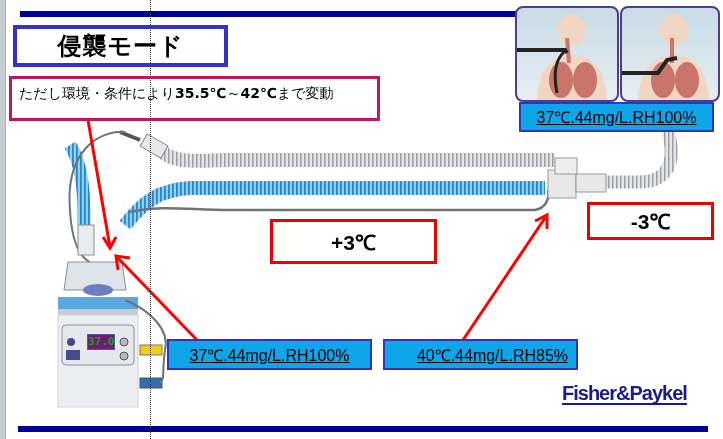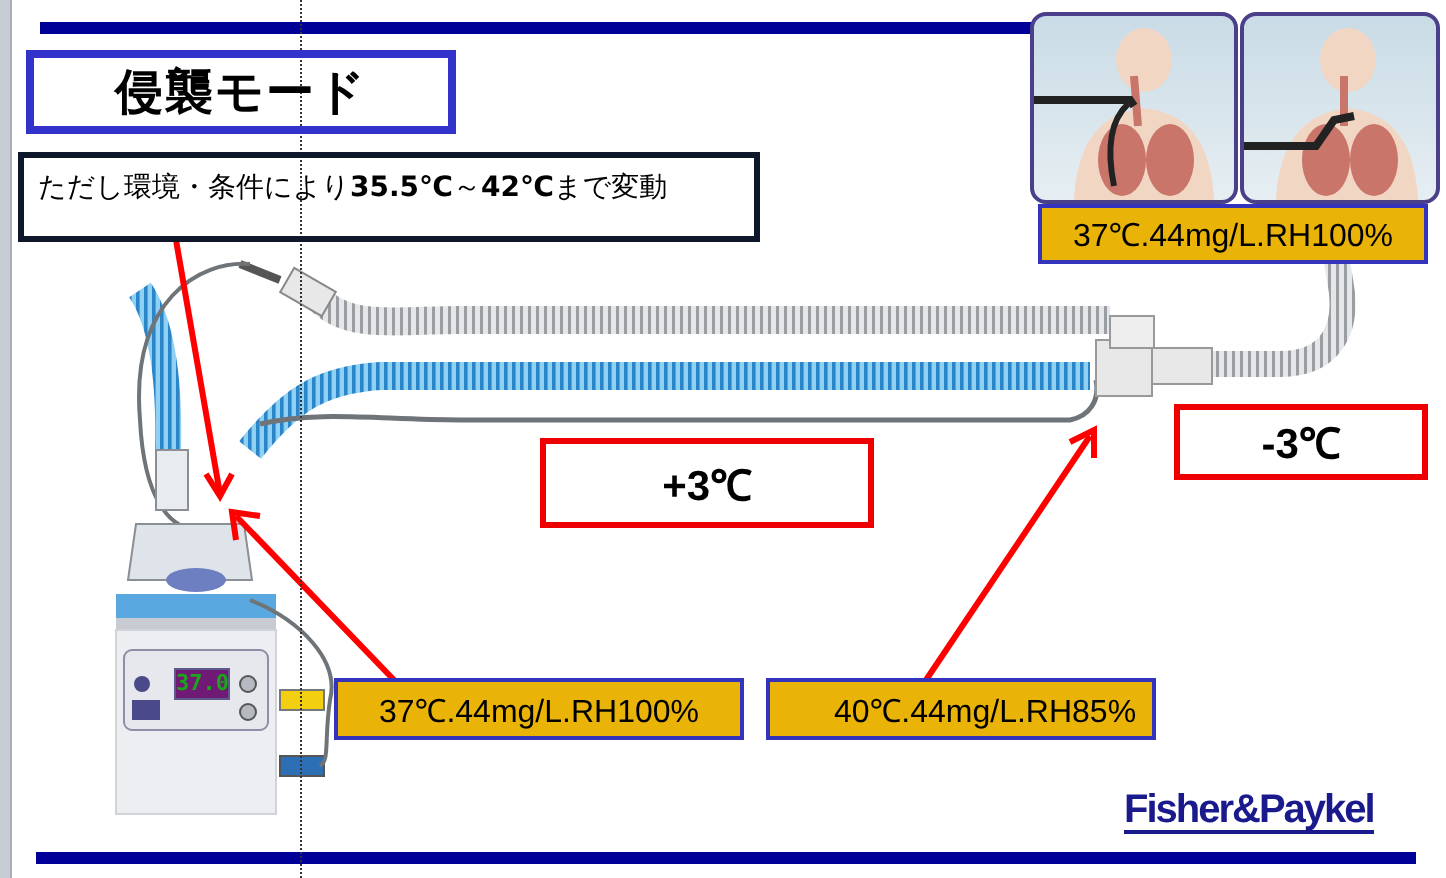--- a/index.html
+++ b/index.html
@@ -3,33 +3,33 @@
 <meta charset="utf-8">
 <style>
   html, body { margin:0; padding:0; }
   body { width:723px; height:439px; position:relative; overflow:hidden; background:#ffffff; font-family:"Liberation Sans", sans-serif; }
   .abs { position:absolute; }
   .left-edge { left:0; top:0; width:5px; height:439px; background:#c8cdd4; border-right:1px solid #a9b0b8; }
   .topbar { left:20px; top:11px; width:505px; height:6px; background:#000099; }
   .bottombar { left:18px; top:426px; width:690px; height:6px; background:#000099; }
   .guide { left:150px; top:0; width:0; height:439px; border-left:1px dotted #333; }
   .title-box { left:13px; top:25px; width:215px; height:42px; border:4px solid #3333cc; box-sizing:border-box; display:flex; align-items:center; justify-content:center; font-weight:bold; font-size:24px; color:#000; font-family:Liberation Serif, serif; letter-spacing:1px; }
-  .note-box { left:9px; top:76px; width:371px; height:45px; border:3px solid #0f172a; box-sizing:border-box; padding:6px 0 0 7px; font-size:14px; font-family:"DejaVu Sans", sans-serif; white-space:nowrap; color:#000; }
+  .note-box { left:9px; top:76px; width:371px; height:45px; border:3px solid #be185d; box-sizing:border-box; padding:6px 0 0 7px; font-size:14px; font-family:"DejaVu Sans", sans-serif; white-space:nowrap; color:#000; }
   .note-box b { font-weight:bold; }
   .red-box { border:3px solid #ee0000; box-sizing:border-box; background:#fff; display:flex; align-items:center; justify-content:center; font-weight:bold; font-size:21px; color:#000; }
   .plus-box { left:270px; top:219px; width:167px; height:45px; }
   .minus-box { left:587px; top:202px; width:127px; height:38px; }
-  .blue-box { border:2px solid #3333bb; box-sizing:border-box; background:#eab308; display:flex; align-items:center; justify-content:center; font-size:16px; color:#000; white-space:nowrap; }
+  .blue-box { border:2px solid #3333bb; box-sizing:border-box; background:#0ea5e9; display:flex; align-items:center; justify-content:center; font-size:16px; color:#000; white-space:nowrap;text-decoration:underline; }
   .box-patient { left:519px; top:102px; width:195px; height:30px; }
   .box-chamber { left:167px; top:339px; width:205px; height:31px; }
   .box-circuit { left:383px; top:339px; width:195px; height:31px;padding-left:24px; }
   .panel { border:2px solid #4a3f8a; border-radius:8px; overflow:hidden; background:linear-gradient(#c9dbe6,#e6eef2); }
   .panel1 { left:515px; top:6px; width:100px; height:92px; }
   .panel2 { left:620px; top:6px; width:96px; height:92px; }
-  .logo { left:562px; top:383px; width:150px; height:40px; color:#1a1a8c;margin-top:12px; }
+  .logo { left:562px; top:383px; width:150px; height:40px; color:#1a1a8c; }
   .logo .l1 { font-weight:bold; font-size:20px; letter-spacing:-1px; line-height:20px; border-bottom:2px solid #1a1a8c; display:inline-block; }
   .logo .l2 { font-weight:bold; font-size:13px; letter-spacing:2px; line-height:15px; }
   .display { left:87px; top:334px; width:26px; height:14px; background:#701a75; border:1px solid #5a5a8a; color:#1aa51a; font-family:"DejaVu Sans Mono", monospace; font-size:11px; font-weight:bold; text-align:center; line-height:14px; }
 </style>
 </head>
 <body>
 
 <div class="abs left-edge"></div>
 <div class="abs topbar"></div>
 <div class="abs bottombar"></div>

